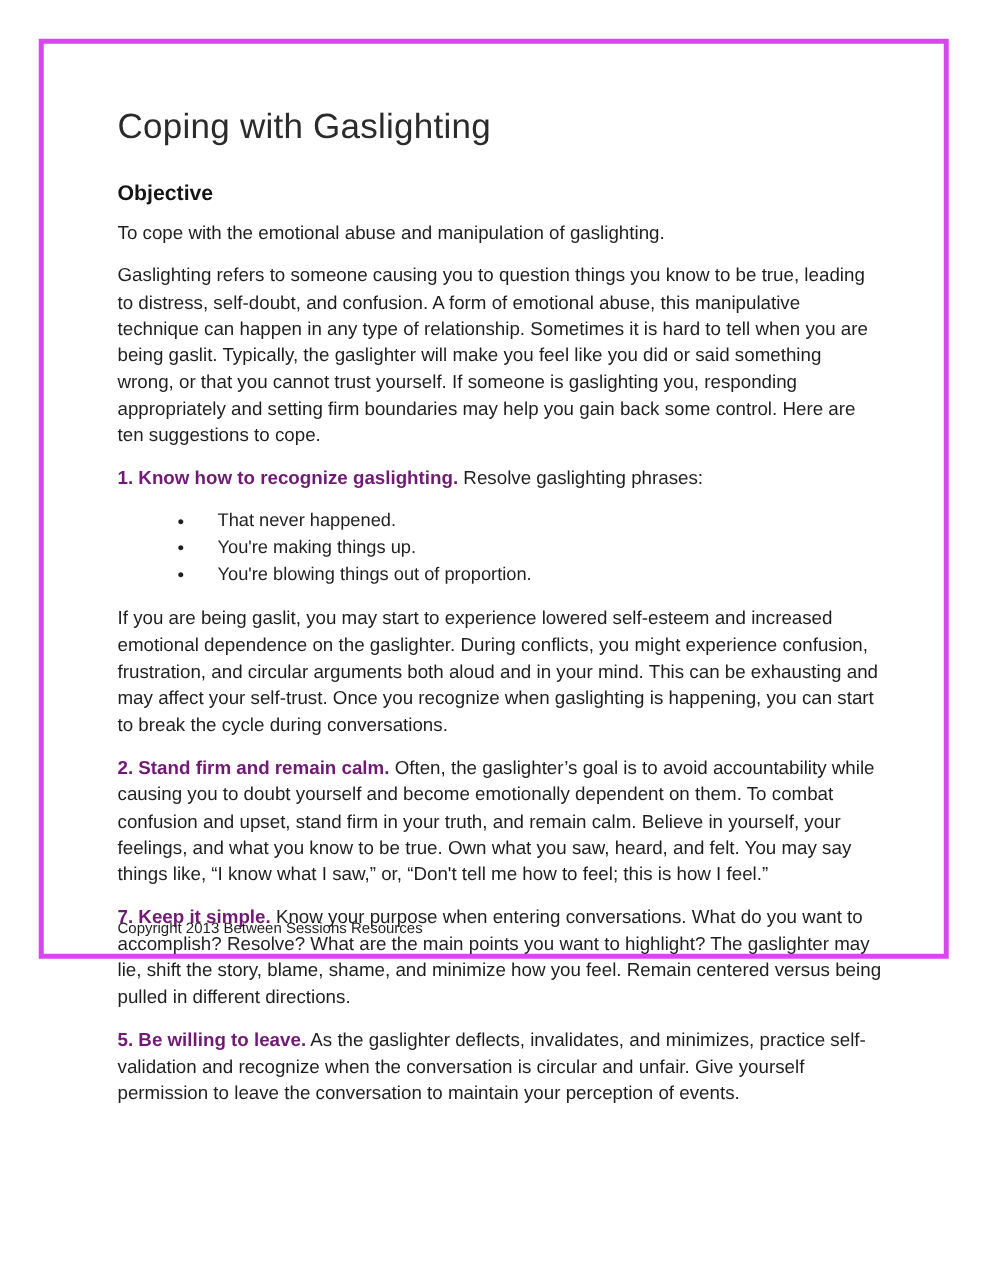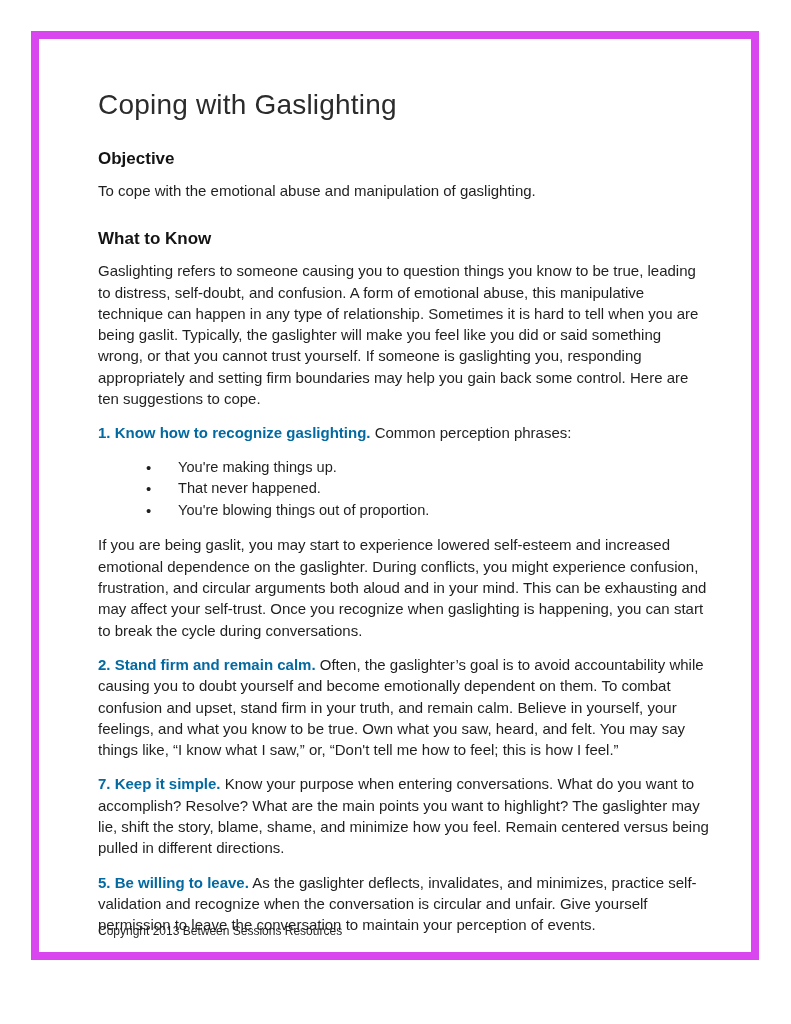--- a/index.html
+++ b/index.html
@@ -12,22 +12,22 @@
     width: 791px;
     height: 1024px;
     background: #ffffff;
     overflow: hidden;
   }
   .page-border {
     position: absolute;
     left: 31px;
     top: 31px;
     width: 728px;
-    height: 929px;
-    border: 8px solid #d946ef;
+    height: 736px;
+    border: 4px solid #d946ef;
     background: #ffffff;
   }
   .content {
     position: absolute;
     left: 59px;
     top: 50px;
     width: 612px;
     color: #1f1f1f;
   }
   h1.doc-title {
@@ -43,21 +43,21 @@
     color: #141414;
     margin-top: 28px;
     margin-bottom: 11px;
   }
   p.body-text {
     font-size: 15px;
     line-height: 1.42;
     margin-bottom: 13px;
     color: #1f1f1f;
   }
-  p.body-text .lead { font-weight: 700; color: #0369a1; }
+  p.body-text .lead { font-weight: 700; color: #701a75; }
   ul.phrase-list {
     margin: 0 0 13px 0;
     padding-left: 80px;
     list-style: none;
   }
   ul.phrase-list li {
     position: relative;
     font-size: 14.6px;
     line-height: 1.48;
     color: #1f1f1f;
@@ -81,28 +81,27 @@
 
 <div class="page">
   <div class="page-border">
 
     <div class="content">
       <h1 class="doc-title">Coping with Gaslighting</h1>
 
       <h2 class="section-heading">Objective</h2>
       <p class="body-text">To cope with the emotional abuse and manipulation of gaslighting.</p>
 
-      <h2 class="section-heading">What to Know</h2>
       <p class="body-text">Gaslighting refers to someone causing you to question things you know to be true, leading to distress, self-doubt, and confusion. A form of emotional abuse, this manipulative technique can happen in any type of relationship. Sometimes it is hard to tell when you are being gaslit. Typically, the gaslighter will make you feel like you did or said something wrong, or that you cannot trust yourself. If someone is gaslighting you, responding appropriately and setting firm boundaries may help you gain back some control. Here are ten suggestions to cope.</p>
 
-      <p class="body-text"><span class="lead">1. Know how to recognize gaslighting.</span> <span>Common perception phrases:</span></p>
+      <p class="body-text"><span class="lead">1. Know how to recognize gaslighting.</span> <span>Resolve gaslighting phrases:</span></p>
 
       <ul class="phrase-list">
+        <li>That never happened.</li>
         <li>You're making things up.</li>
-        <li>That never happened.</li>
         <li>You're blowing things out of proportion.</li>
       </ul>
 
       <p class="body-text">If you are being gaslit, you may start to experience lowered self-esteem and increased emotional dependence on the gaslighter. During conflicts, you might experience confusion, frustration, and circular arguments both aloud and in your mind. This can be exhausting and may affect your self-trust. Once you recognize when gaslighting is happening, you can start to break the cycle during conversations.</p>
 
       <p class="body-text"><span class="lead">2. Stand firm and remain calm.</span> <span>Often, the gaslighter’s goal is to avoid accountability while causing you to doubt yourself and become emotionally dependent on them. To combat confusion and upset, stand firm in your truth, and remain calm. Believe in yourself, your feelings, and what you know to be true. Own what you saw, heard, and felt. You may say things like, “I know what I saw,” or, “Don't tell me how to feel; this is how I feel.”</span></p>
 
 
       <p class="body-text"><span class="lead">7. Keep it simple.</span> <span>Know your purpose when entering conversations. What do you want to accomplish? Resolve? What are the main points you want to highlight? The gaslighter may lie, shift the story, blame, shame, and minimize how you feel. Remain centered versus being pulled in different directions.</span></p>
 

